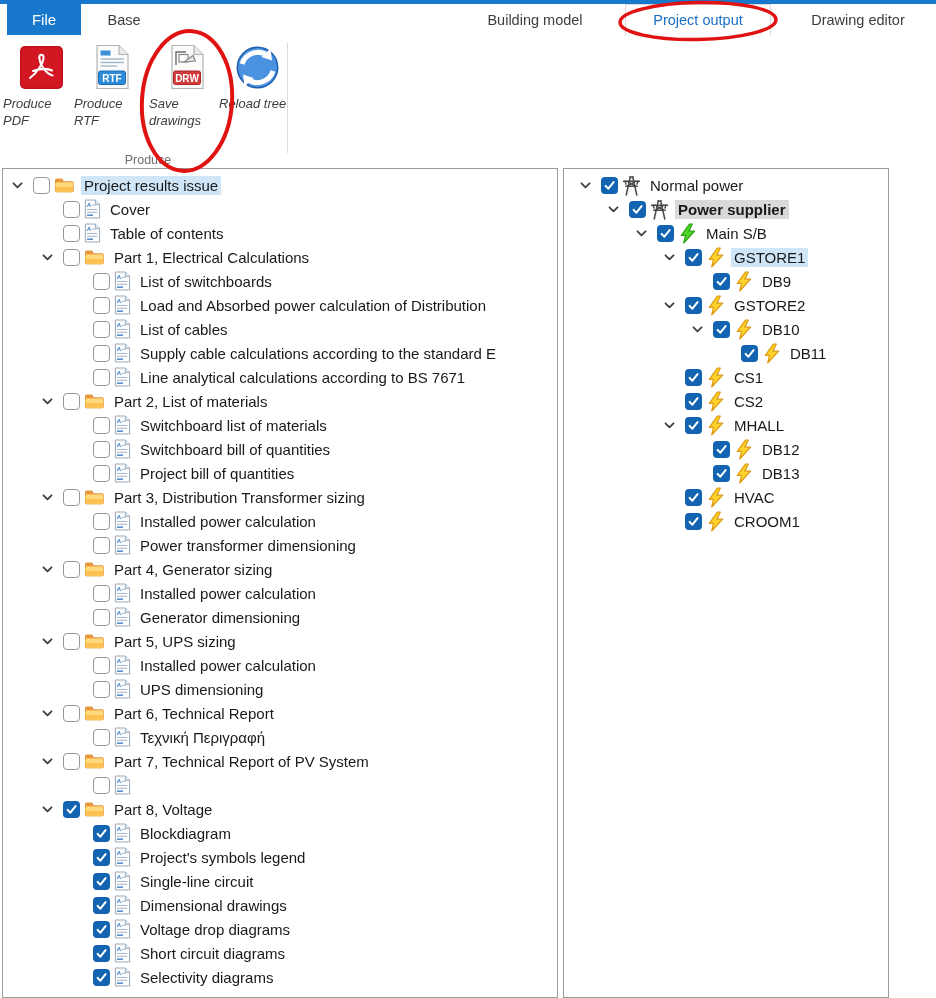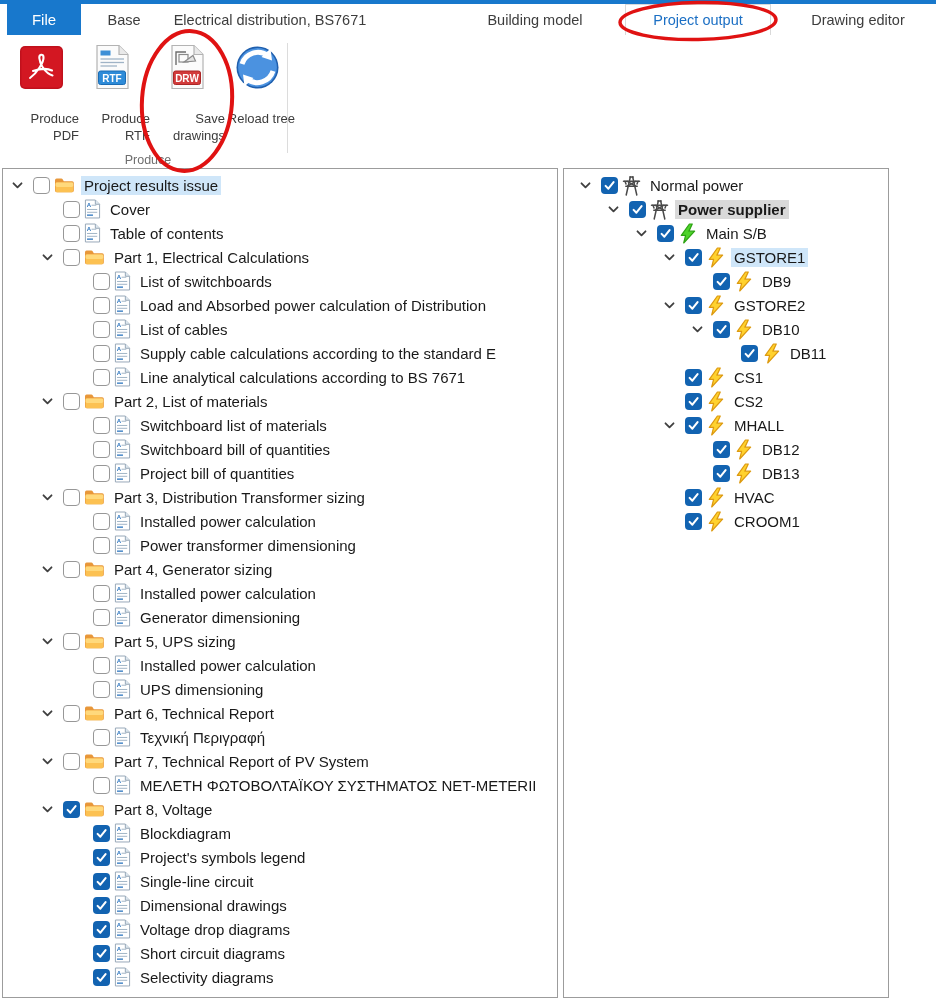--- a/index.html
+++ b/index.html
@@ -16,21 +16,21 @@
   .tab{position:absolute;top:0;height:31px;display:flex;align-items:center;justify-content:center;
     font-size:14.5px;color:#3d3d3d;transform:translateX(-50%);white-space:nowrap;}
   .active-tab-box{position:absolute;left:625px;top:0;width:146px;height:32px;background:#fff;
     border:1px solid #d9d9d9;border-bottom:none;box-sizing:border-box;}
   .tab.active{color:#1b6fc4;}
   
   .ribbon{position:absolute;left:0;top:35px;width:936px;height:128px;background:#fff;}
   .rbtn{position:absolute;top:6px;transform:translateX(-50%);width:76px;display:flex;flex-direction:column;
     align-items:center;cursor:default;}
   .ricon{height:52px;display:flex;align-items:center;justify-content:center;}
-  .rlbl{margin-top:18px;font-size:13px;color:#3d3d3d;text-align:right;line-height:1.3;width:76px;}
+  .rlbl{margin-top:3px;font-size:13px;color:#3d3d3d;text-align:left;line-height:1.3;width:76px;font-style:italic;}
   .vsep{position:absolute;left:287px;top:8px;width:1px;height:110px;background:#dcdcdc;}
   .group-lbl{position:absolute;left:148px;top:118px;transform:translateX(-50%);font-size:12.5px;color:#6e6e6e;}
   
   .panel{position:absolute;top:168px;height:830px;background:#fff;border:1px solid #9c9c9c;
     box-sizing:border-box;overflow:hidden;padding-top:4px;}
   #left-panel{left:2px;width:556px;}
   #right-panel{left:563px;width:326px;}
   .trow{height:24px;display:flex;align-items:center;white-space:nowrap;font-size:15px;color:#191919;}
   .chev{width:22px;flex:none;display:flex;align-items:center;}
   .cbox{width:17px;height:17px;border-radius:4px;flex:none;margin-right:4px;box-sizing:border-box;
@@ -46,21 +46,20 @@
 </style>
 </head>
 <body>
 
 <div class="topstrip"></div>
 
 <div class="tabbar">
   <div class="active-tab-box"></div>
   <div class="file-tab">File</div>
   <div class="tab" style="left:124px">Base</div>
-  <div class="tab" style="left:270px">Electrical distribution, BS7671</div>
   <div class="tab" style="left:535px">Building model</div>
   <div class="tab active" style="left:698px">Project output</div>
   <div class="tab" style="left:858px">Drawing editor</div>
 </div>
 
 <div class="ribbon">
   <div class="rbtn" style="left:41px">
     <span class="ricon">
         <svg width="45" height="45" viewBox="0 0 45 45">
           <rect x="1" y="1" width="43" height="43" rx="5" fill="#c0111c"></rect>
@@ -524,21 +523,20 @@
         <svg width="17" height="20" viewBox="0 0 18 21">
           <path d="M1.5 1 H12 L16.5 5.5 V20 H1.5 Z" fill="#ffffff" stroke="#93a4b5" stroke-width="1"></path>
           <path d="M12 1 V5.5 H16.5" fill="#dfe8f0" stroke="#93a4b5" stroke-width="1"></path>
           <text x="3" y="8.2" font-family="Liberation Sans,sans-serif" font-size="6.4" font-weight="bold" fill="#2e77c0">A</text>
           <line x1="8" y1="6.5" x2="13" y2="6.5" stroke="#9db1c4" stroke-width="1"></line>
           <line x1="3.2" y1="11" x2="14" y2="11" stroke="#9db1c4" stroke-width="1"></line>
           <line x1="3.2" y1="14" x2="14" y2="14" stroke="#9db1c4" stroke-width="1"></line>
           <line x1="3.2" y1="17" x2="9.5" y2="17" stroke="#2e77c0" stroke-width="1.4"></line>
         </svg>
       </span>
-      <span class="tlabel">ΜΕΛΕΤΗ ΦΩΤΟΒΟΛΤΑΪΚΟΥ ΣΥΣΤΗΜΑΤΟΣ NET-METERII</span>
     </div>
     <div class="trow" style="padding-left: 38px;">
       <span class="chev">
         <svg width="13" height="13" viewBox="0 0 12 12">
           <path d="M2.3 4 L6 7.7 L9.7 4" fill="none" stroke="#404040" stroke-width="1.7" stroke-linecap="round" stroke-linejoin="round"></path>
         </svg>
       </span>
       <span class="cbox ck">
         <svg width="13" height="13" viewBox="0 0 14 14">
           <path d="M2.8 7.4 L5.8 10.4 L11.4 3.4" fill="none" stroke="#fff" stroke-width="2.2" stroke-linecap="round" stroke-linejoin="round"></path>

